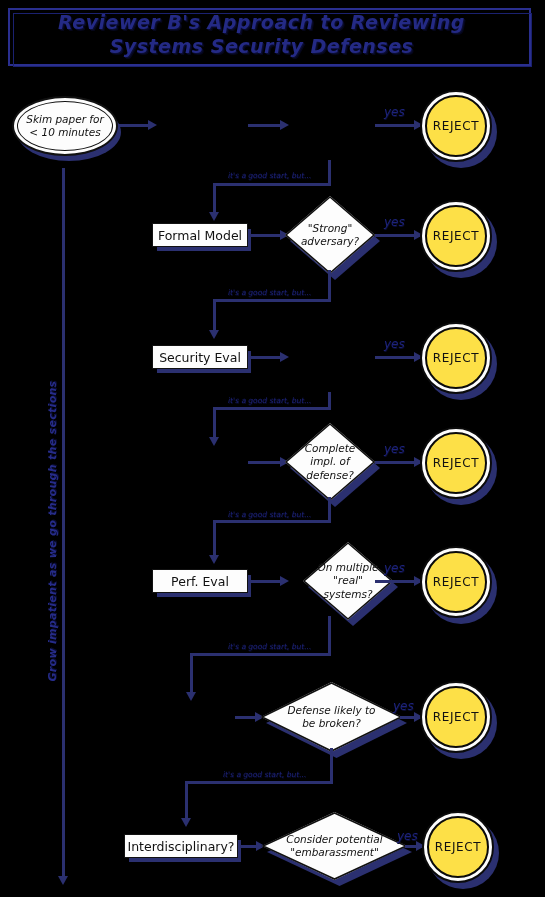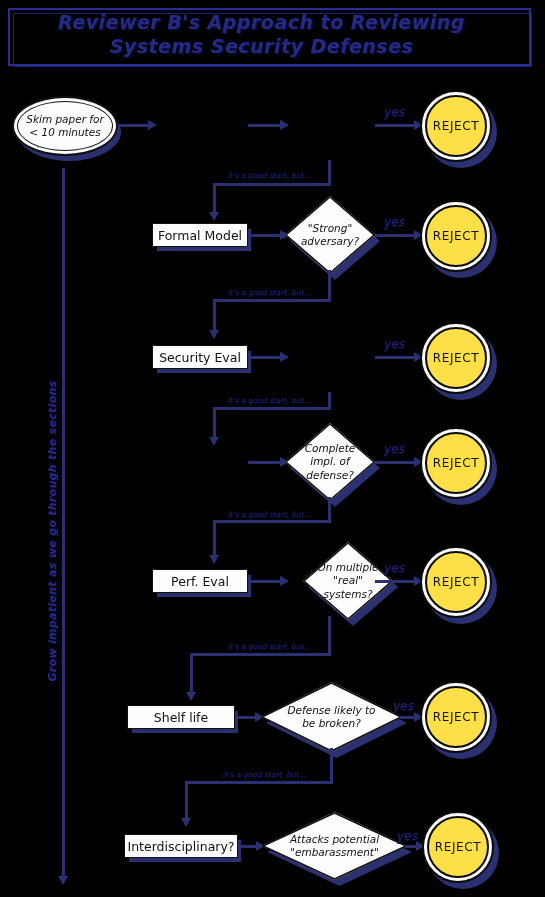--- a/index.html
+++ b/index.html
@@ -314,23 +314,20 @@
       <span>REJECT</span>
     </div>
   </div>
 
   <div class="conn" style="left:328px;top:616px;width:3px;height:40px;"></div>
   <div class="conn" style="left:190px;top:653px;width:141px;height:3px;"></div>
   <div class="conn" style="left:190px;top:653px;width:3px;height:42px;"></div>
   <div class="arrow-down" style="left:186px;top:692px;"></div>
   <div class="elabel no" style="left:228px;top:643px;">it's a good start, but...</div>
 
-  <div class="pbox node" style="left:127px;top:705px;width:108px;height:24px;">
-    <span>Shelf life</span>
-  </div>
 
   <div class="conn" style="left:235px;top:716px;width:26px;height:3px;"></div>
   <div class="arrow" style="left:255px;top:712px;"></div>
 
   <div class="dia-wrap" style="left:261px;top:682px;width:141px;height:70px;">
     <div class="dia-shadow"></div>
     <div class="dia-body"></div>
     <svg class="dia-outline" viewBox="0 0 141 70">
       <polygon points="70.5,1 140,35 70.5,69 1,35" fill="none" stroke="#111" stroke-width="1.6"></polygon>
     </svg>
@@ -362,21 +359,21 @@
 
   <div class="conn" style="left:238px;top:845px;width:24px;height:3px;"></div>
   <div class="arrow" style="left:256px;top:841px;"></div>
 
   <div class="dia-wrap" style="left:262px;top:812px;width:145px;height:68px;">
     <div class="dia-shadow"></div>
     <div class="dia-body"></div>
     <svg class="dia-outline" viewBox="0 0 145 68">
       <polygon points="72.5,1 144,34 72.5,67 1,34" fill="none" stroke="#111" stroke-width="1.6"></polygon>
     </svg>
-    <div class="dia-label">Attacks potential
+    <div class="dia-label">Consider potential
 "embarassment"</div>
   </div>
 
   <div class="conn" style="left:405px;top:845px;width:20px;height:3px;"></div>
   <div class="arrow" style="left:416px;top:841px;"></div>
   <div class="elabel" style="left:397px;top:832px;">yes</div>
 
   <div class="circ-wrap" style="left:422px;top:811px;width:72px;height:72px;">
     <div class="circ-shadow"></div>
     <div class="circ-outer"></div>

